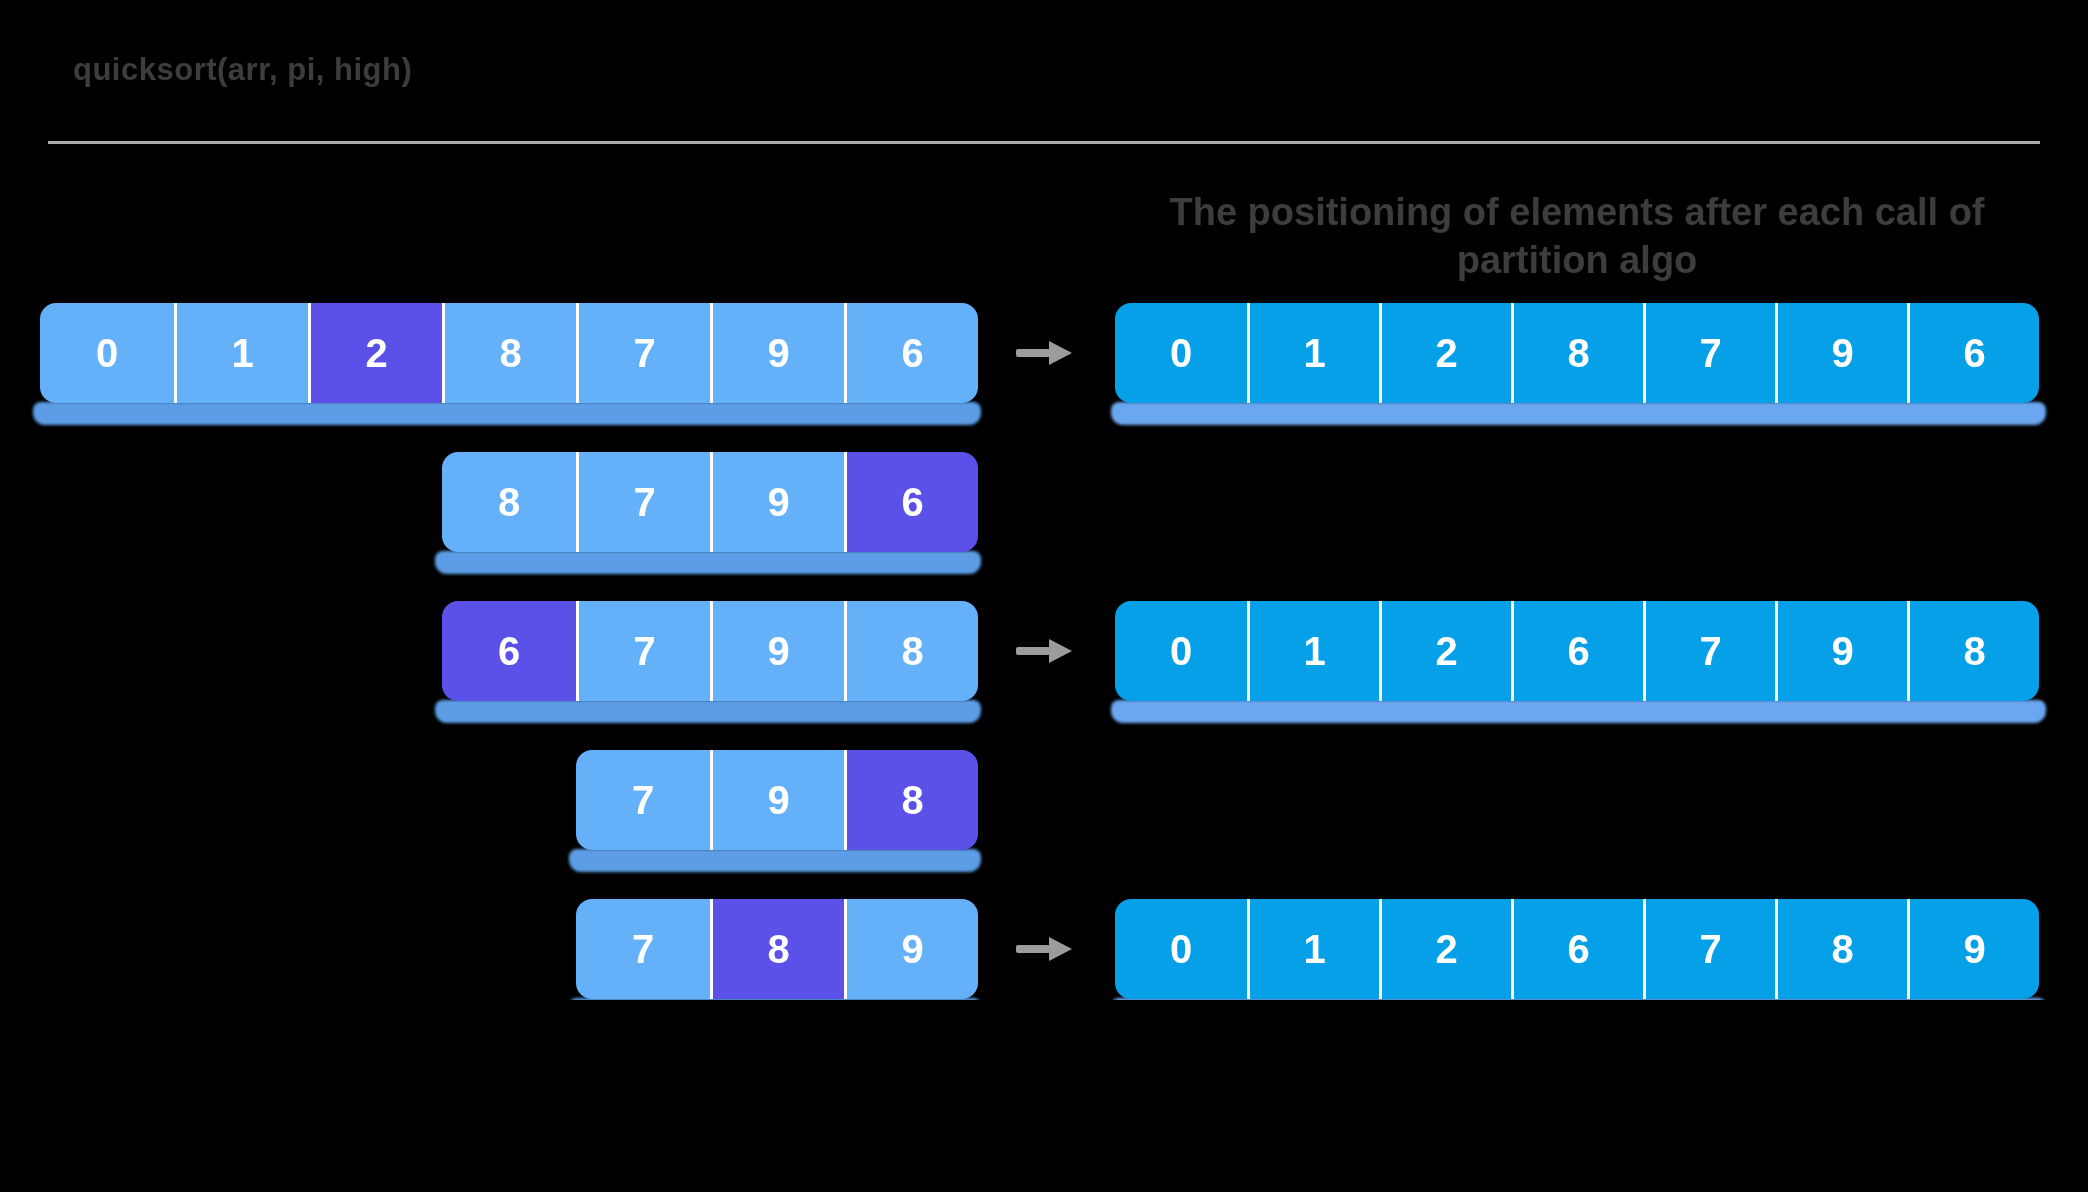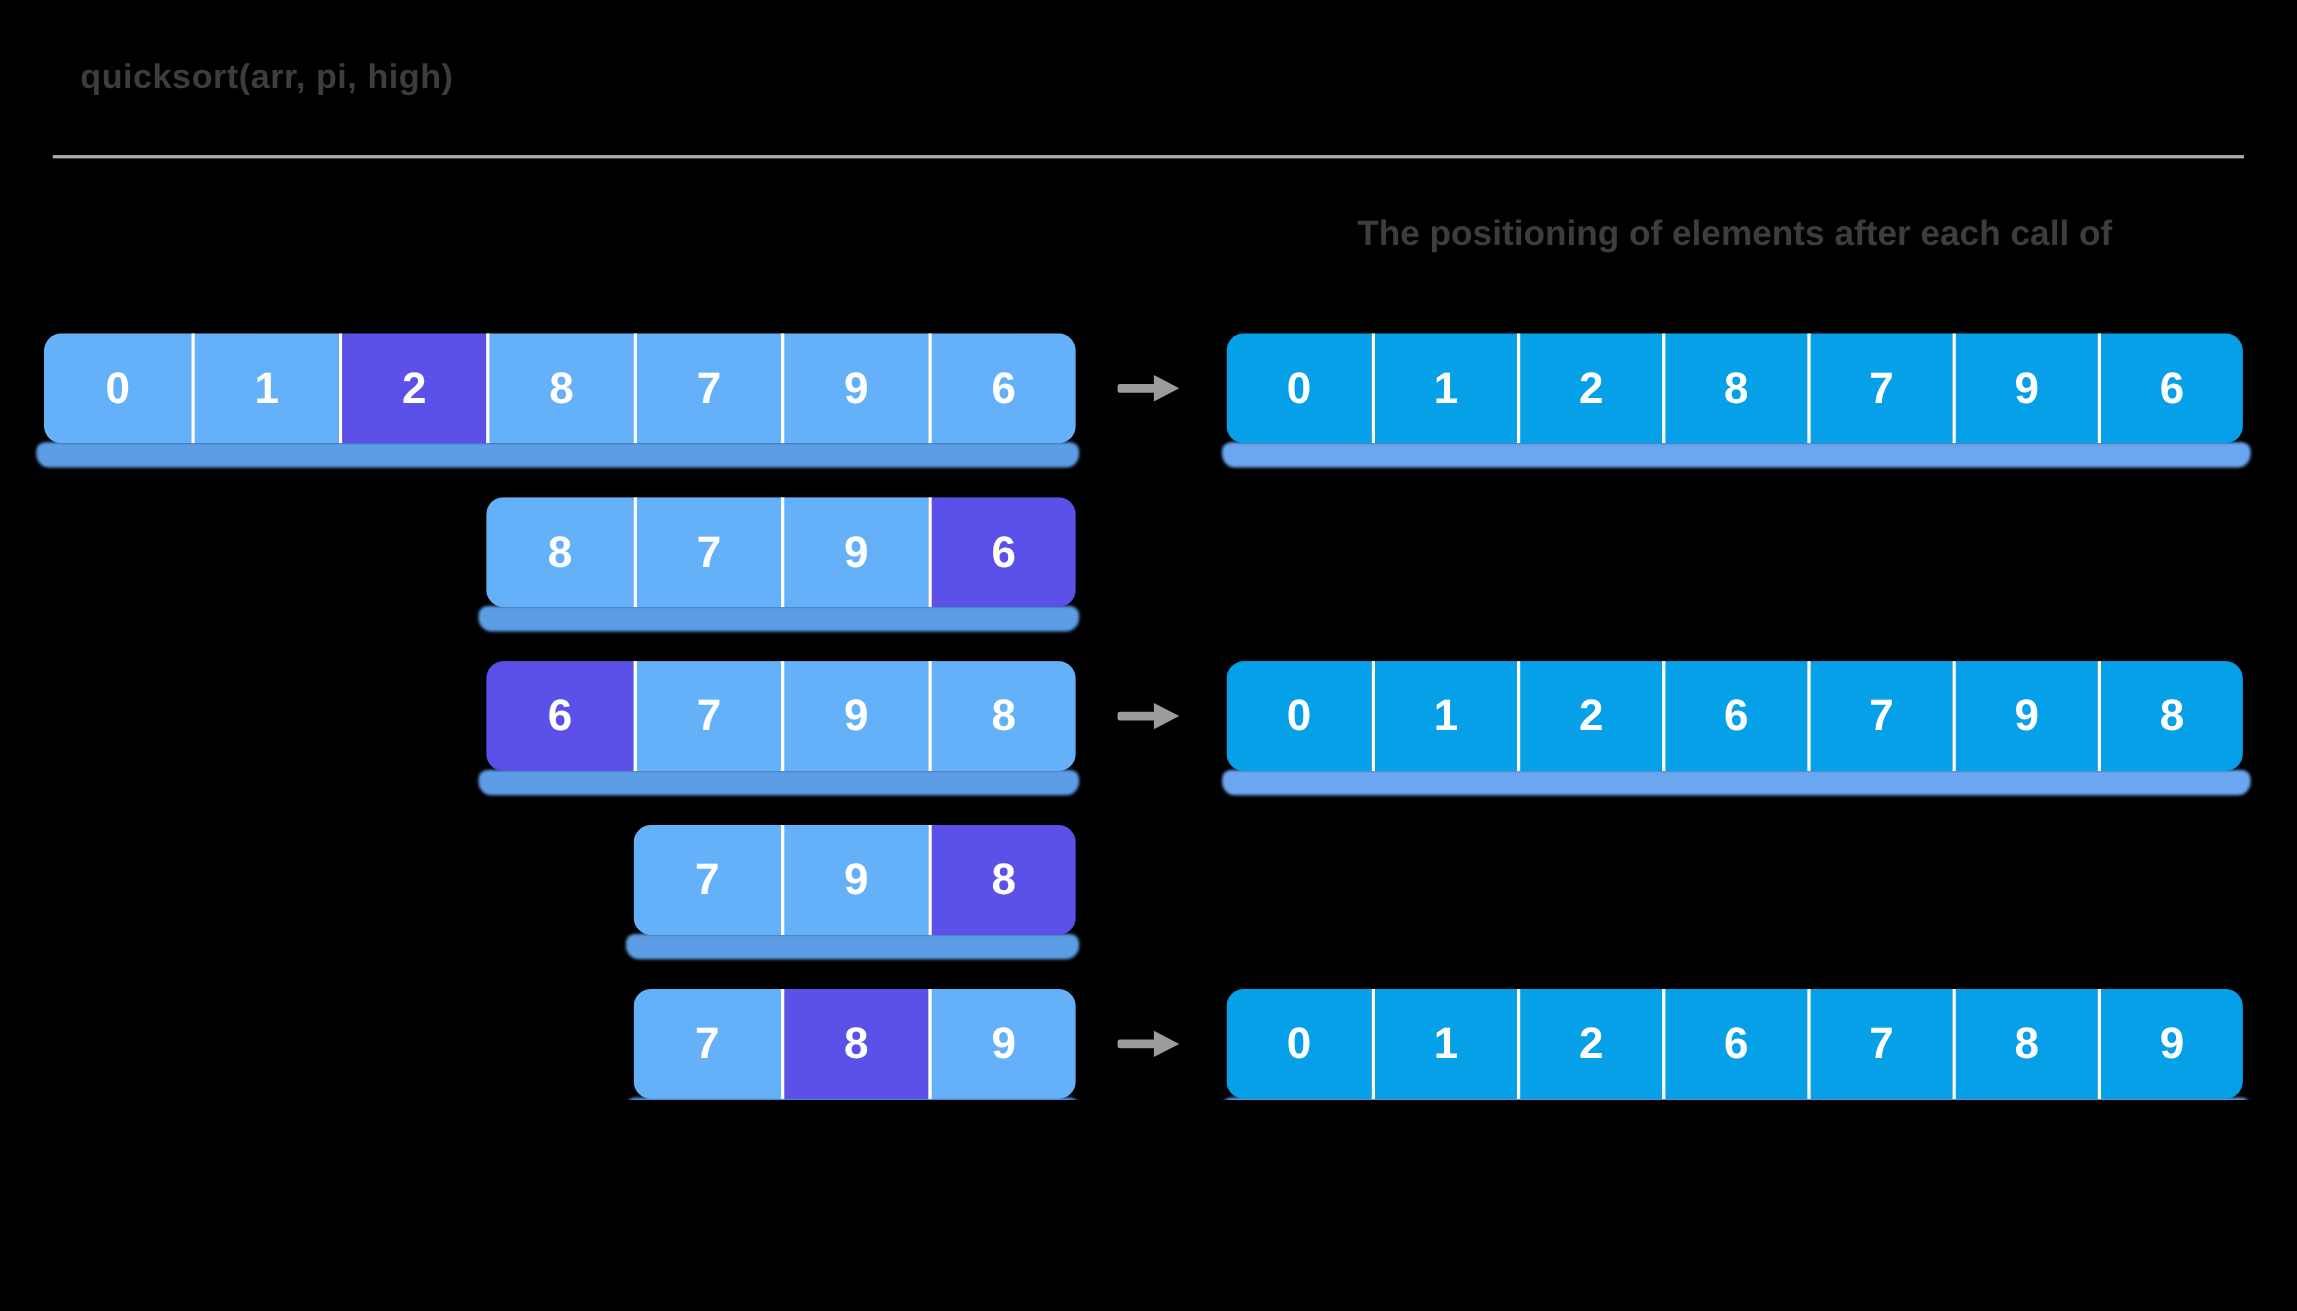--- a/index.html
+++ b/index.html
@@ -12,21 +12,21 @@
     position:absolute;left:73px;top:52px;
     font-size:31px;font-weight:700;letter-spacing:.5px;
     color:var(--heading-text,#3d3d3d);
   }
   .rule{
     position:absolute;left:48px;top:141px;width:1992px;height:3px;
     background:var(--divider-rule,#ababab);
   }
   .result-header{
     position:absolute;left:1115px;top:188px;width:924px;
-    text-align:center;font-size:32px;font-weight:700;line-height:48px;
+    text-align:center;font-size:38px;font-weight:700;line-height:48px;
     color:var(--heading-text,#3d3d3d);
   }
   .array{position:absolute;}
   .cells{
     position:relative;display:flex;border-radius:16px;overflow:hidden;z-index:2;
   }
   .cell{
     height:100px;display:flex;align-items:center;justify-content:center;
     font-size:40px;font-weight:700;color:var(--digit-text,#fff);
     box-sizing:border-box;flex:0 0 auto;
@@ -54,20 +54,21 @@
   }
 </style>
 </head>
 <body>
 
 <div id="canvas">
   <div class="page-title">quicksort(arr, pi, high)</div>
   <div class="rule"></div>
   <div class="result-header">
     <div>The positioning of elements after each call of</div>
+    <div>partition algo</div>
   </div>
   <div id="diagram">
       <div class="array sub" style="left: 40px; top: 303px;">
         <div class="bar"></div>
         <div class="cells">
           <div class="cell" style="width: 134px;">0</div>
           <div class="cell" style="width: 134px;">1</div>
           <div class="cell pivot" style="width: 134px;">2</div>
           <div class="cell" style="width: 134px;">8</div>
           <div class="cell" style="width: 134px;">7</div>

